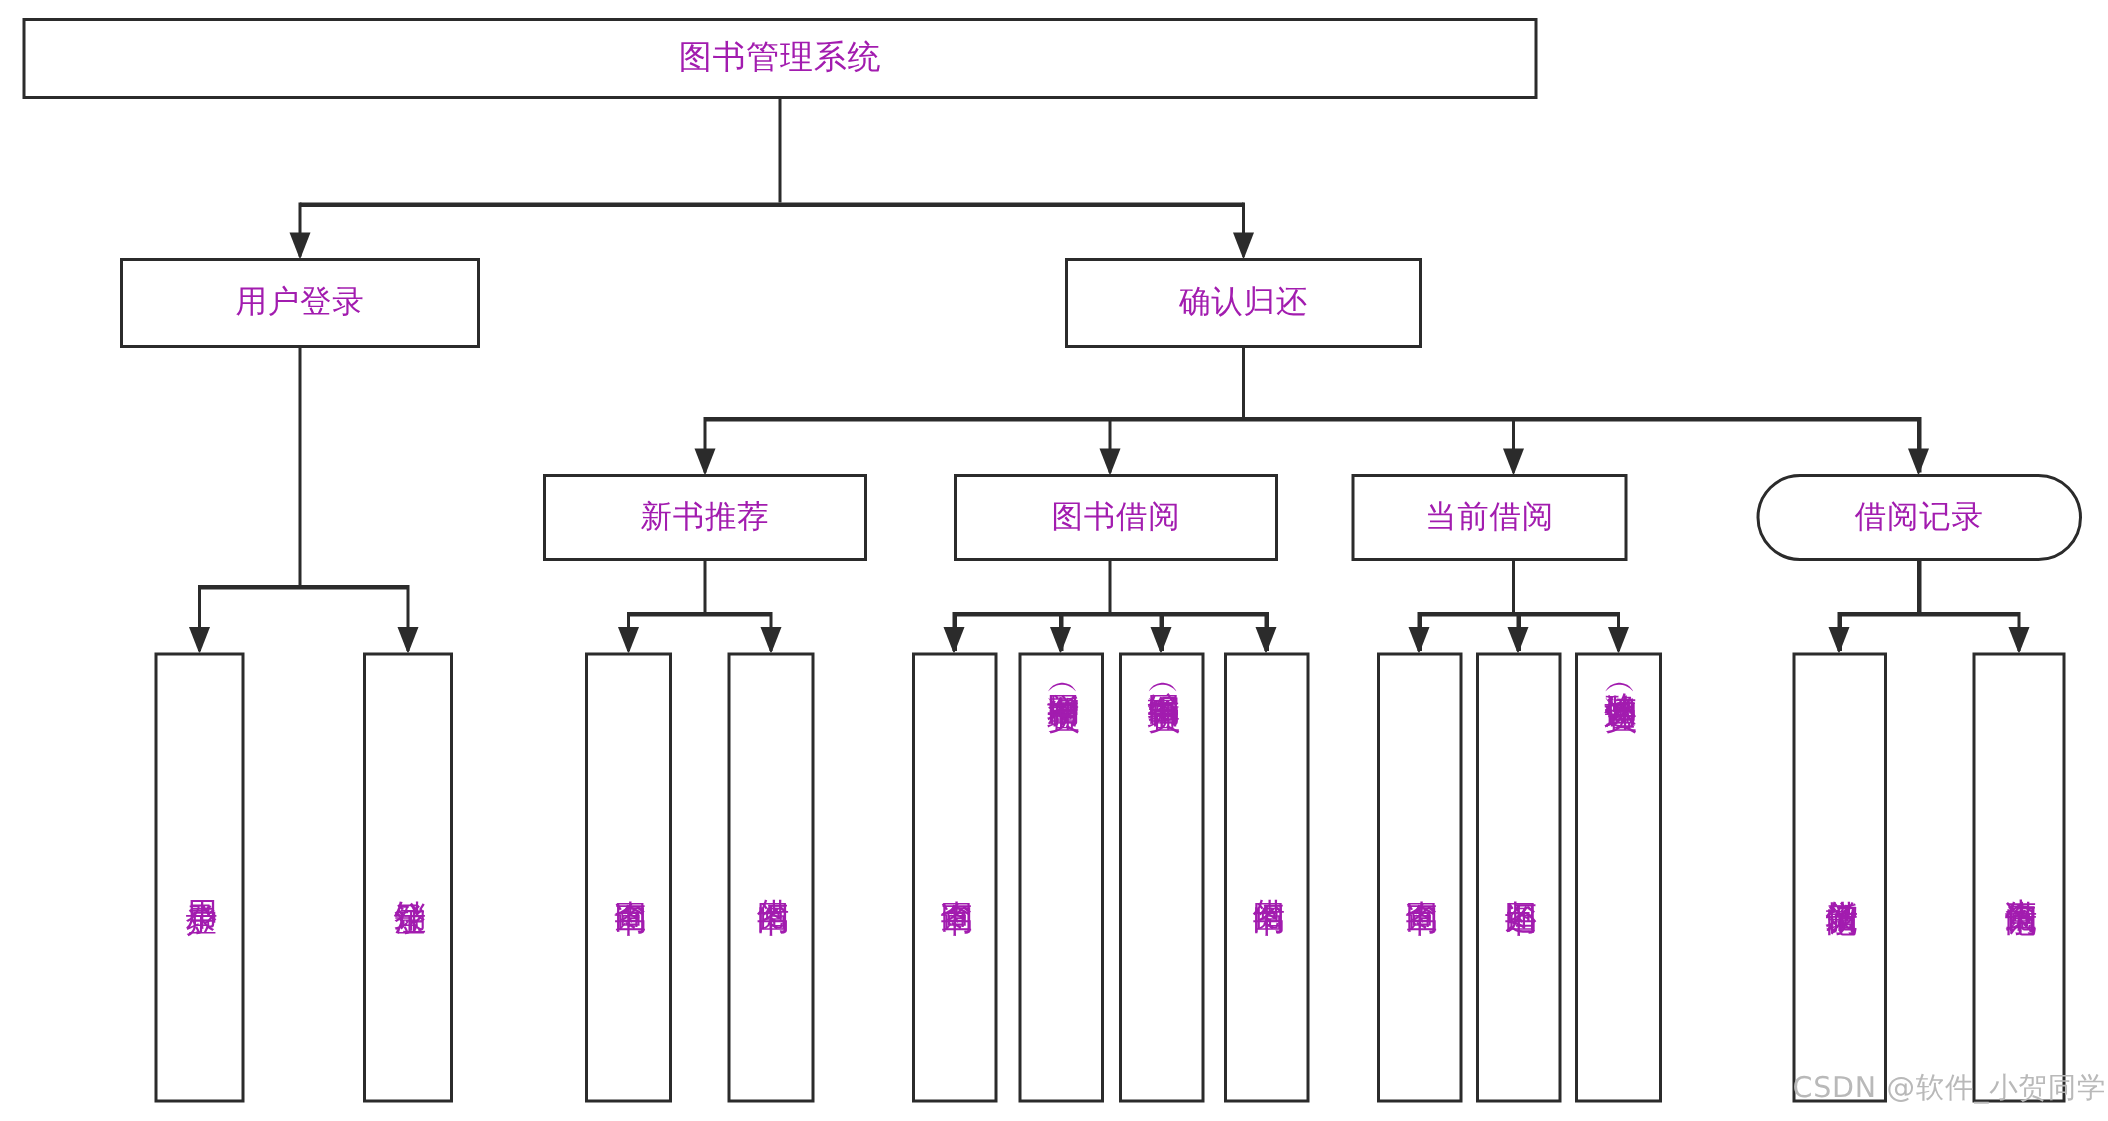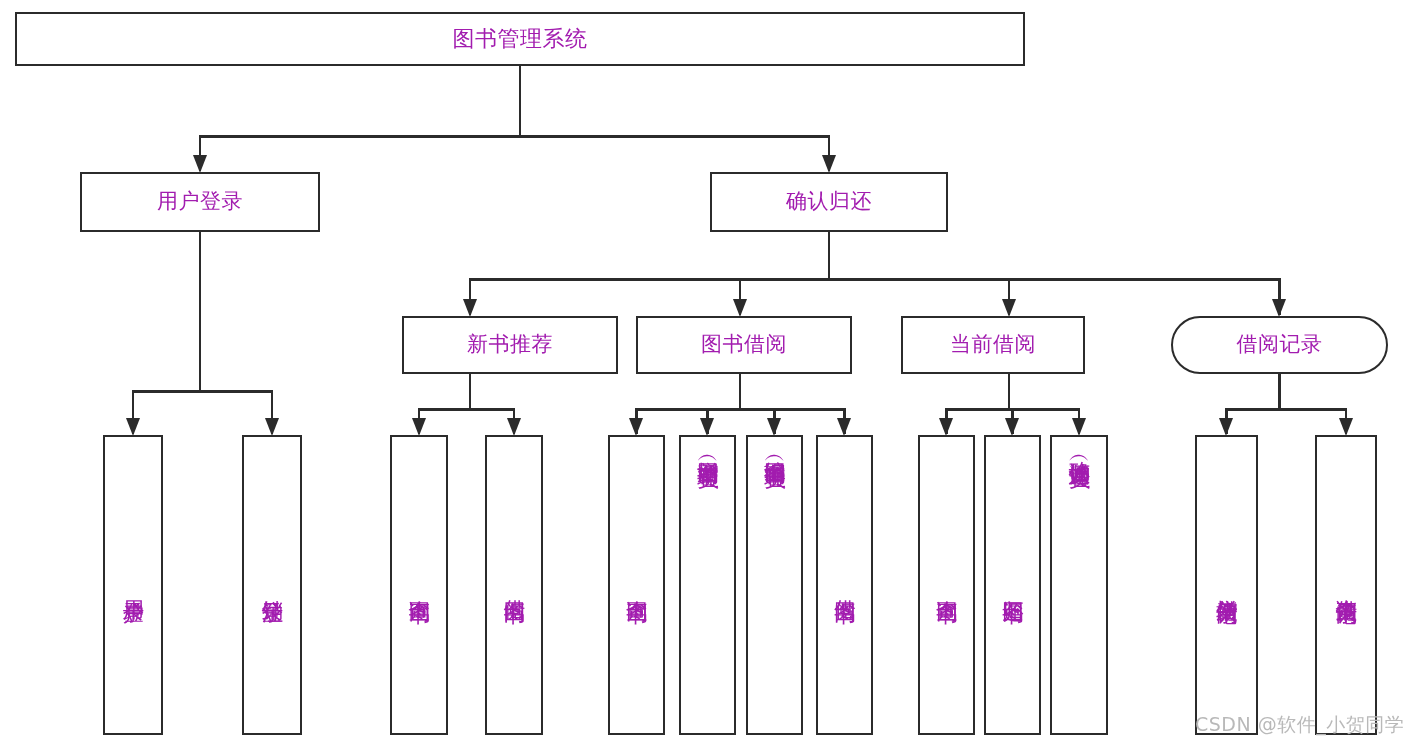--- a/index.html
+++ b/index.html
@@ -151,21 +151,21 @@
   <div id="nodes">
       <div class="node h title" style="left: 15px; top: 12px; width: 1010px; height: 54px;">
         <span class="lbl">图书管理系统</span>
       </div>
       <div class="node h" style="left: 80px; top: 172px; width: 240px; height: 60px;">
         <span class="lbl">用户登录</span>
       </div>
       <div class="node h" style="left: 710px; top: 172px; width: 238px; height: 60px;">
         <span class="lbl">确认归还</span>
       </div>
-      <div class="node h" style="left: 362px; top: 316px; width: 216px; height: 58px; margin-left: 40px;">
+      <div class="node h" style="left: 362px; top: 316px; width: 216px; height: 58px;">
         <span class="lbl">新书推荐</span>
       </div>
       <div class="node h" style="left: 636px; top: 316px; width: 216px; height: 58px;">
         <span class="lbl">图书借阅</span>
       </div>
       <div class="node h" style="left: 901px; top: 316px; width: 184px; height: 58px;">
         <span class="lbl">当前借阅</span>
       </div>
       <div class="node h" style="left: 1171px; top: 316px; width: 217px; height: 58px; border-radius: 29px;">
         <span class="lbl">借阅记录</span>

